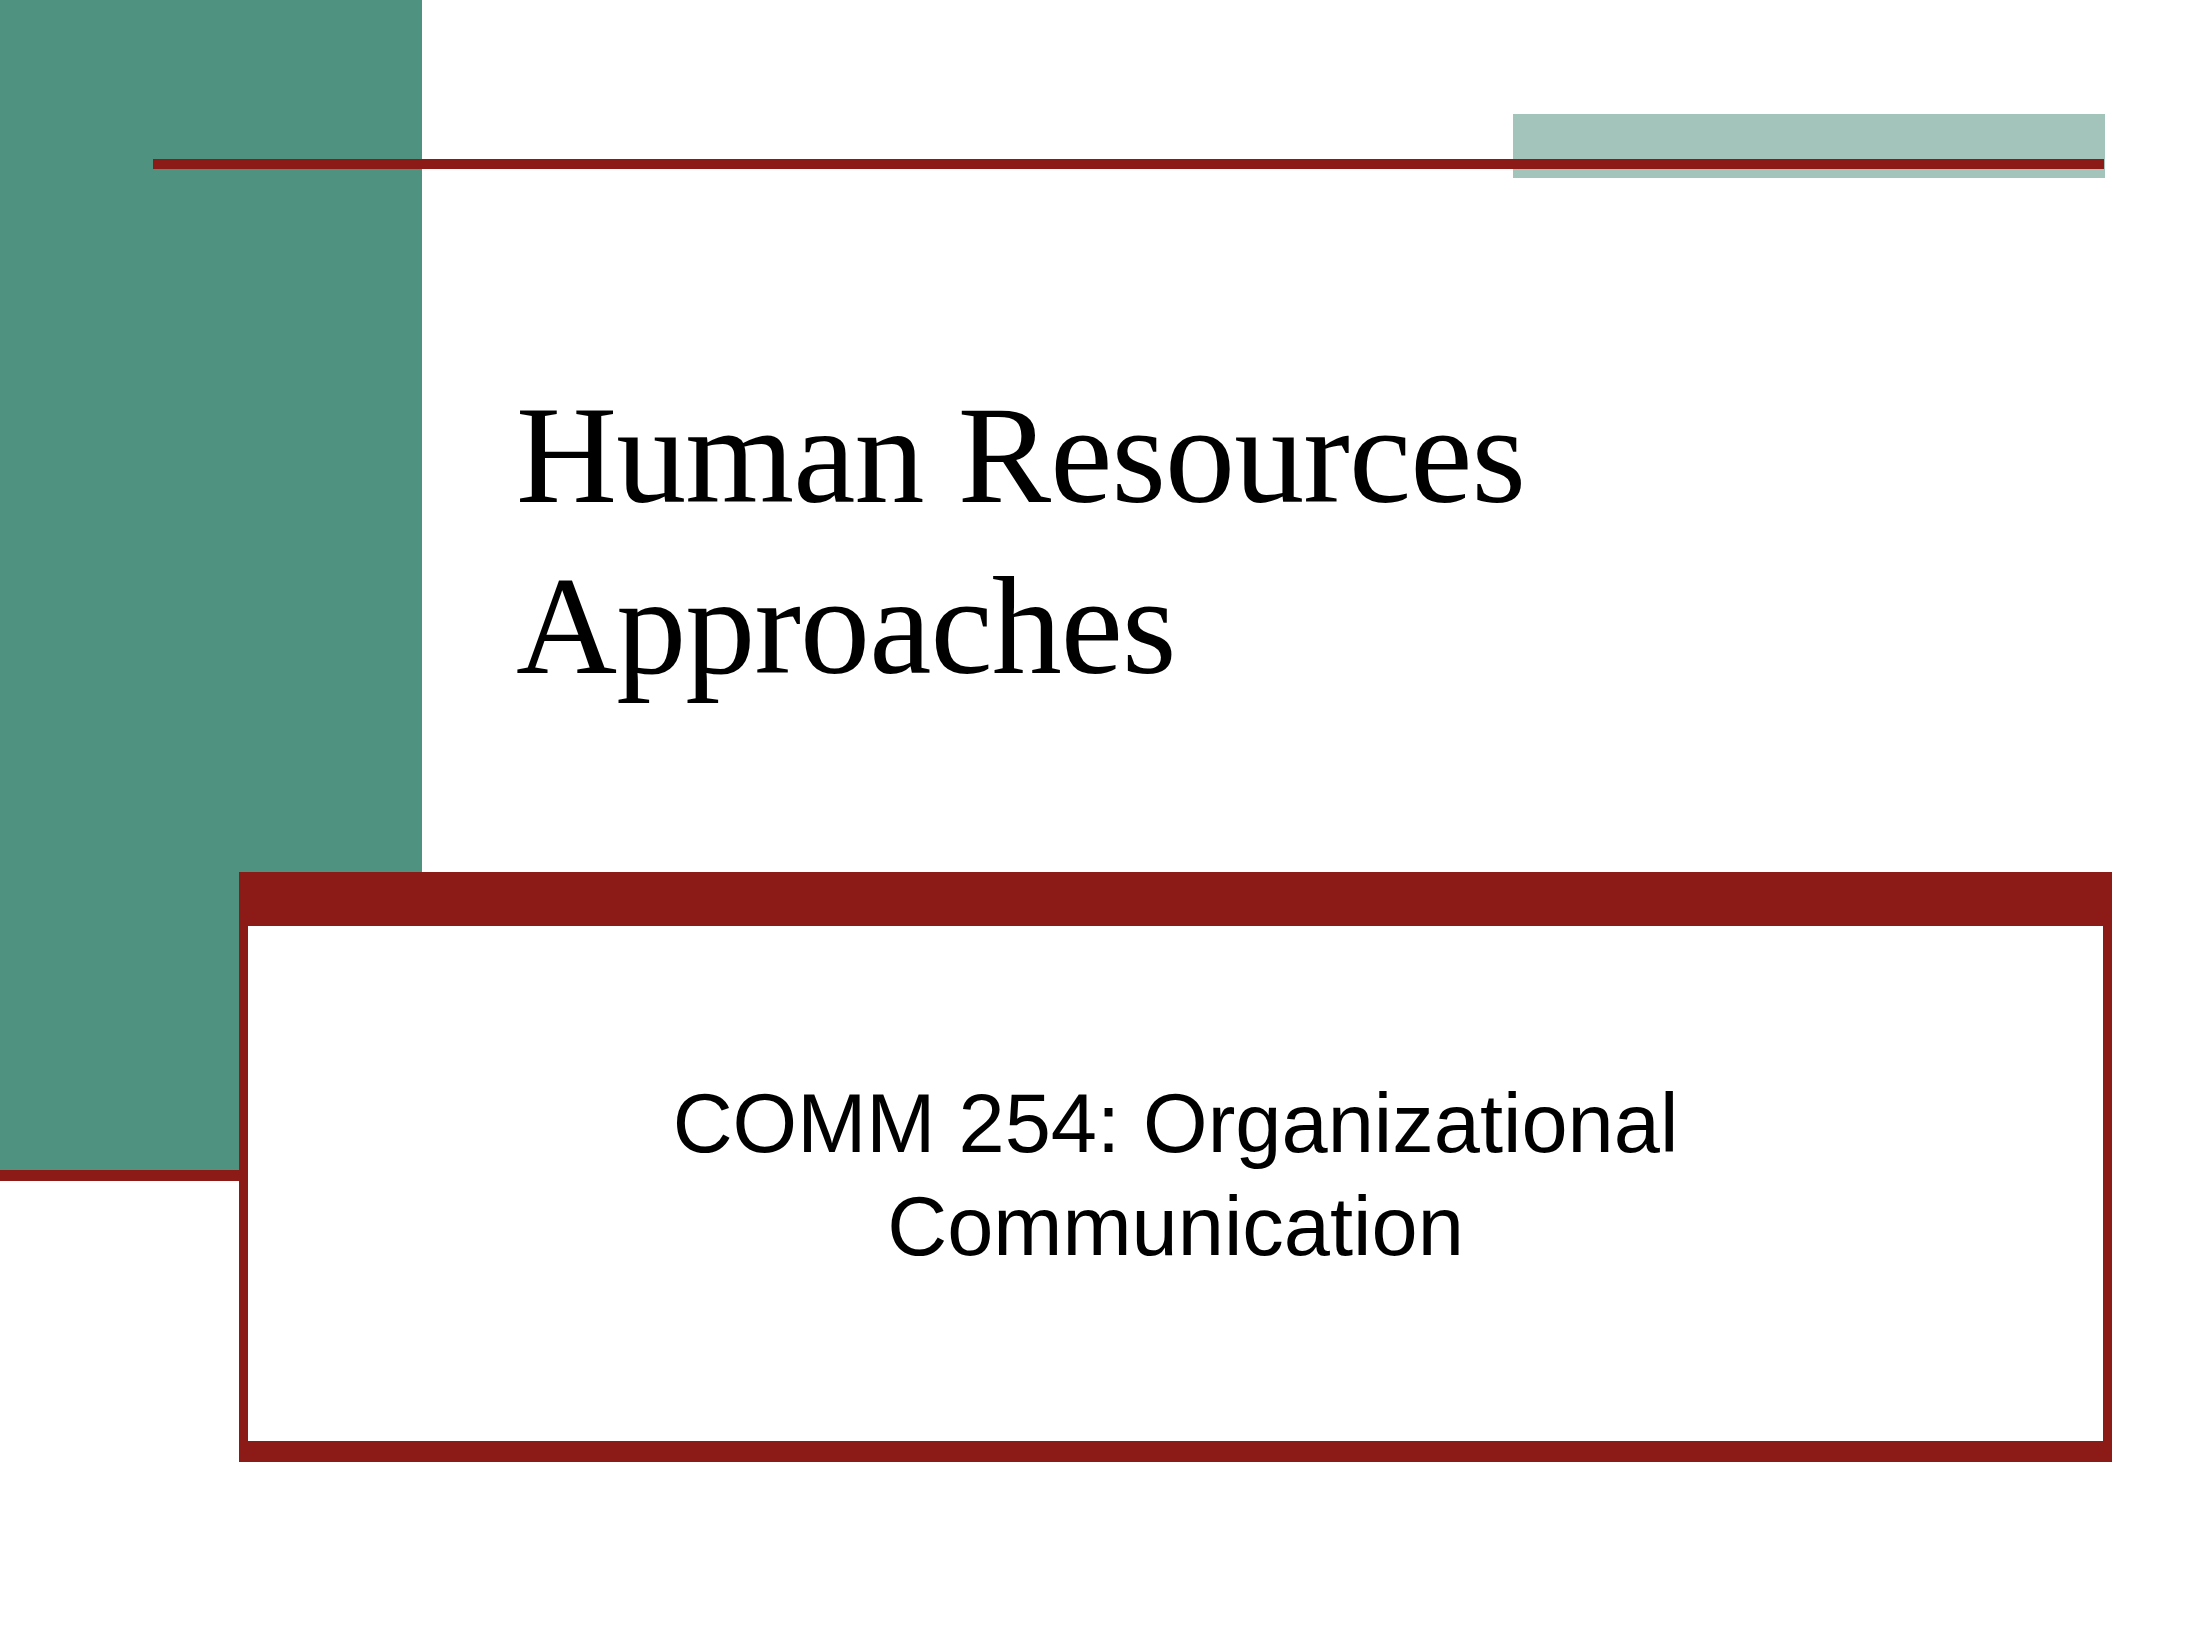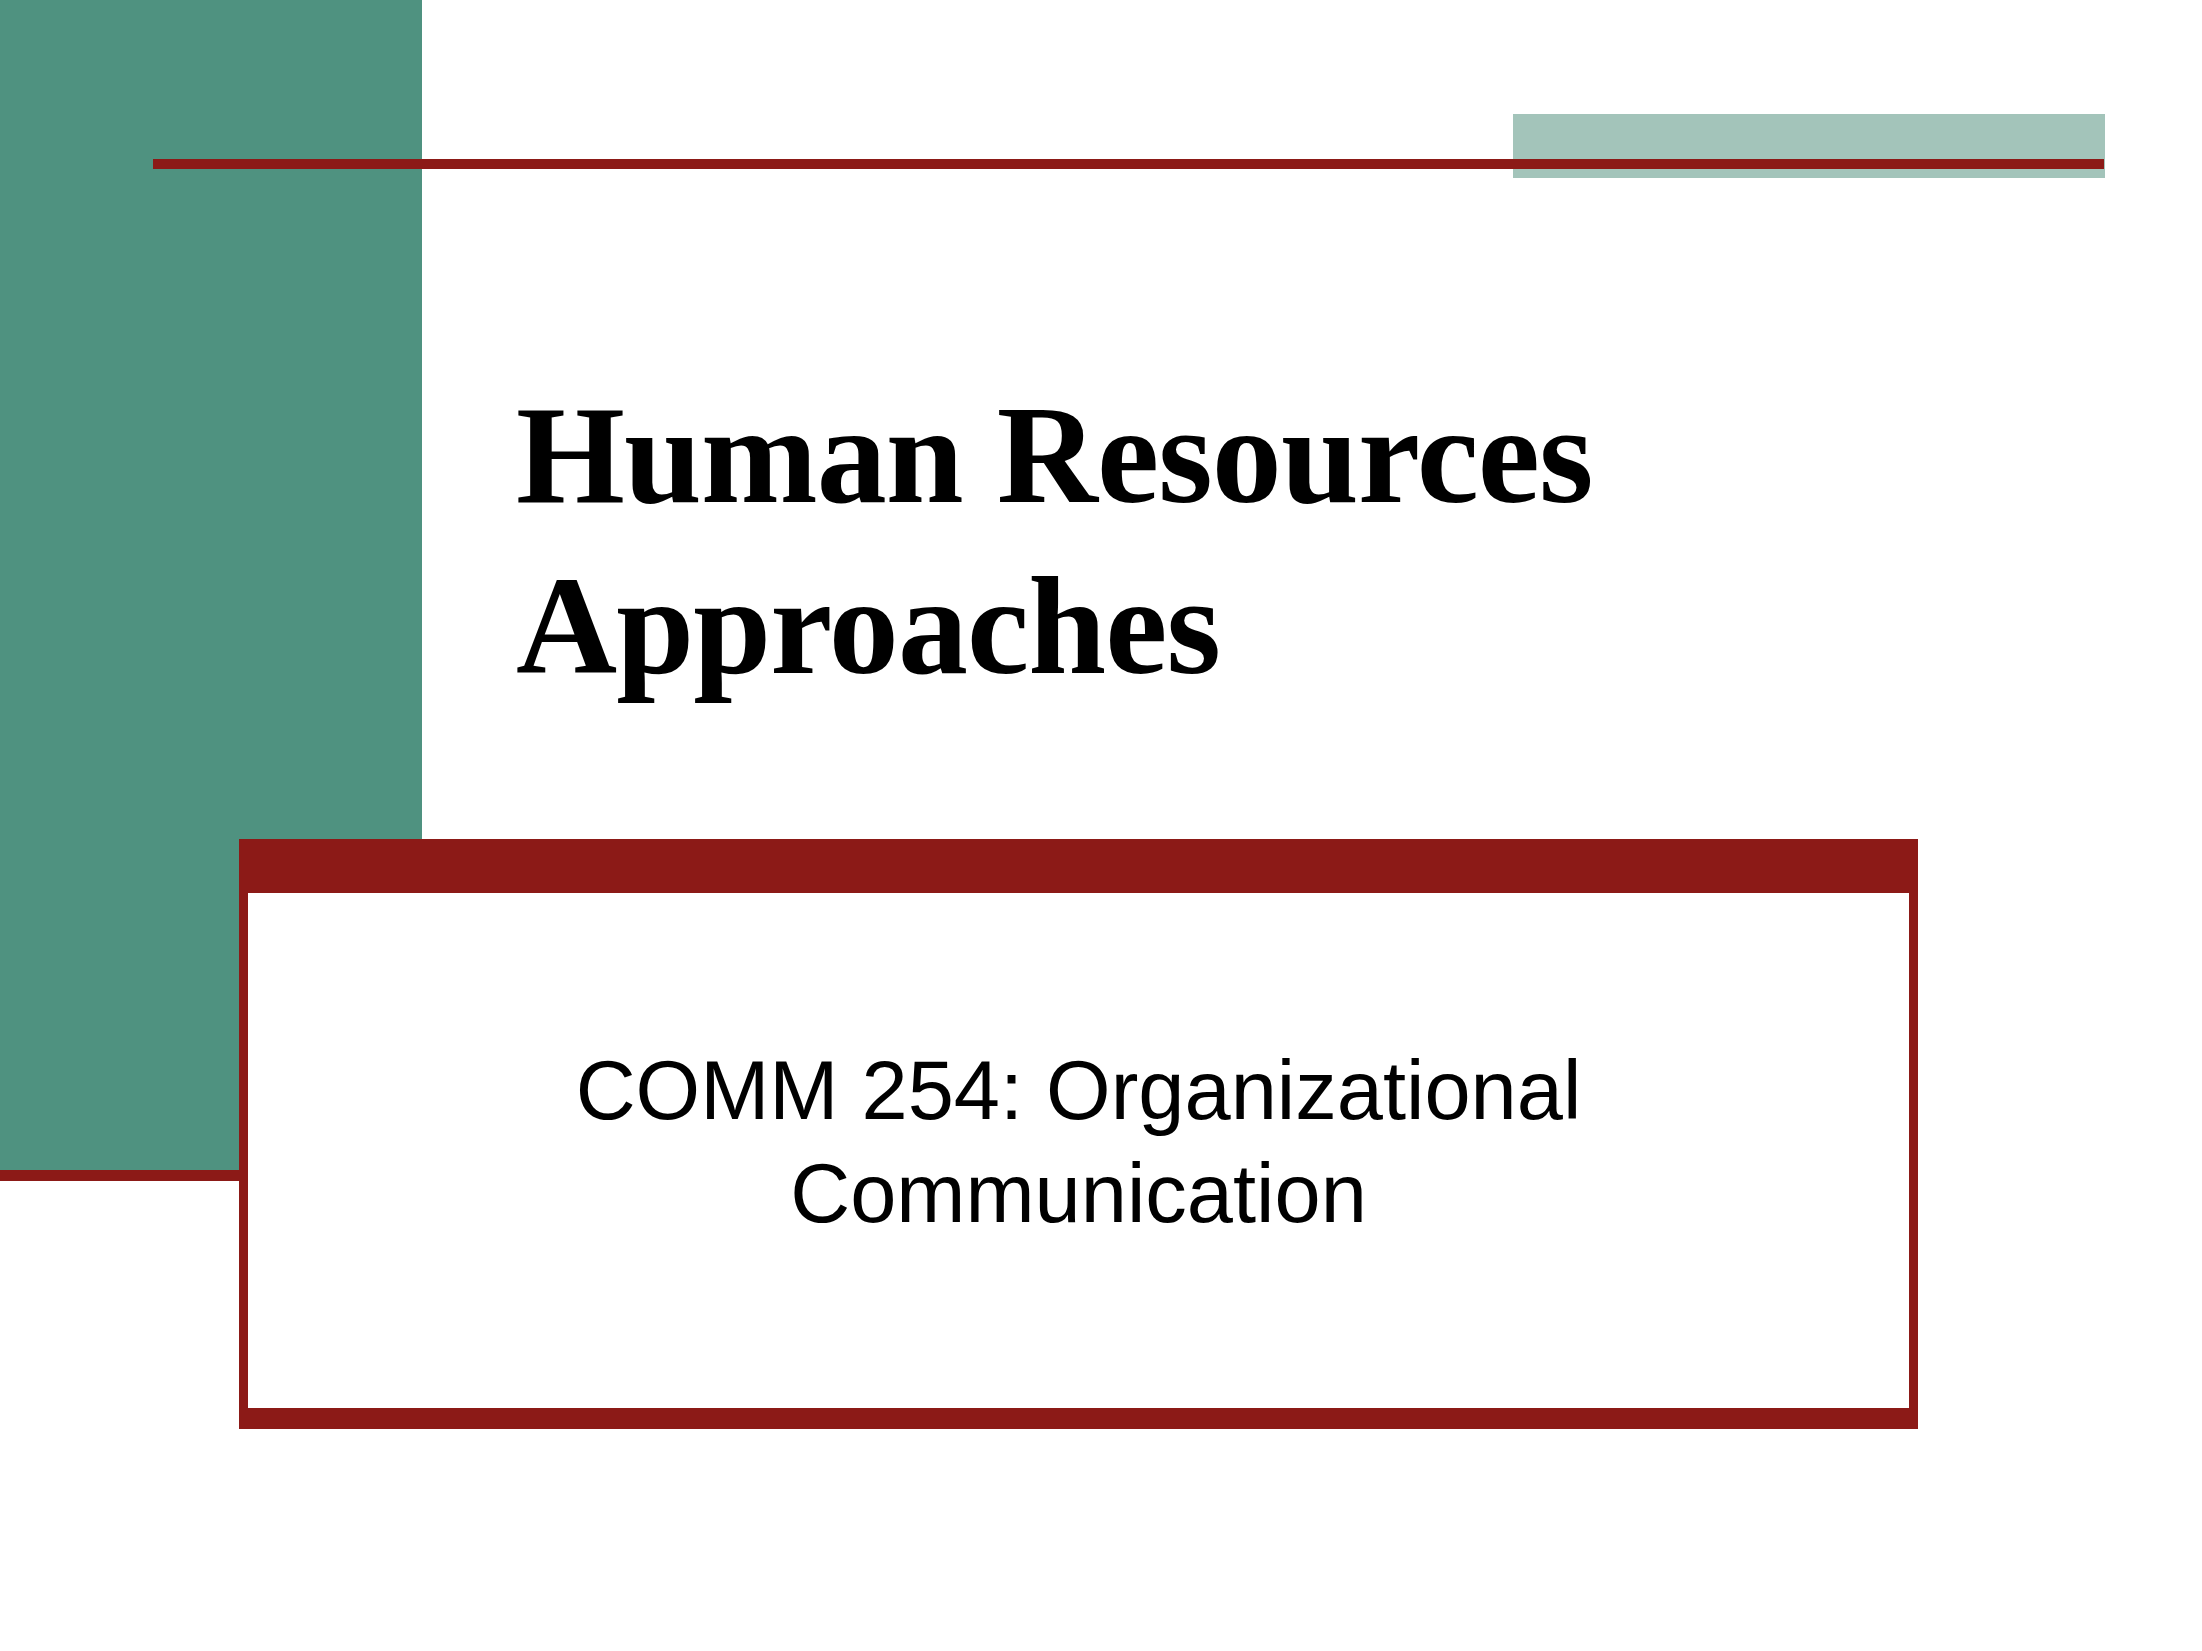--- a/index.html
+++ b/index.html
@@ -62,32 +62,32 @@
   
   .title {
     position: absolute;
     left: 516px;
     top: 370px;
     width: 1531px;
     color: #000000;
     font-family: "Liberation Serif", "DejaVu Serif", serif;
     font-size: 140px;
     line-height: 1.22;
-    font-weight: bold;
+    font-weight: normal;
     letter-spacing: -0.9px;
     text-align: left;
     white-space: pre-line;
   }
 
   
   .subtitle-box {
     position: absolute;
     left: 239px;
-    top: 839px;
-    width: 1679px;
+    top: 872px;
+    width: 1873px;
     height: 590px;
     box-sizing: border-box;
     background: #ffffff;
     border-top: 54px solid #8c1a17;
     border-left: 9.5px solid #8c1a17;
     border-right: 9.5px solid #8c1a17;
     border-bottom: 21.5px solid #8c1a17;
   }
 
   .subtitle-inner {

